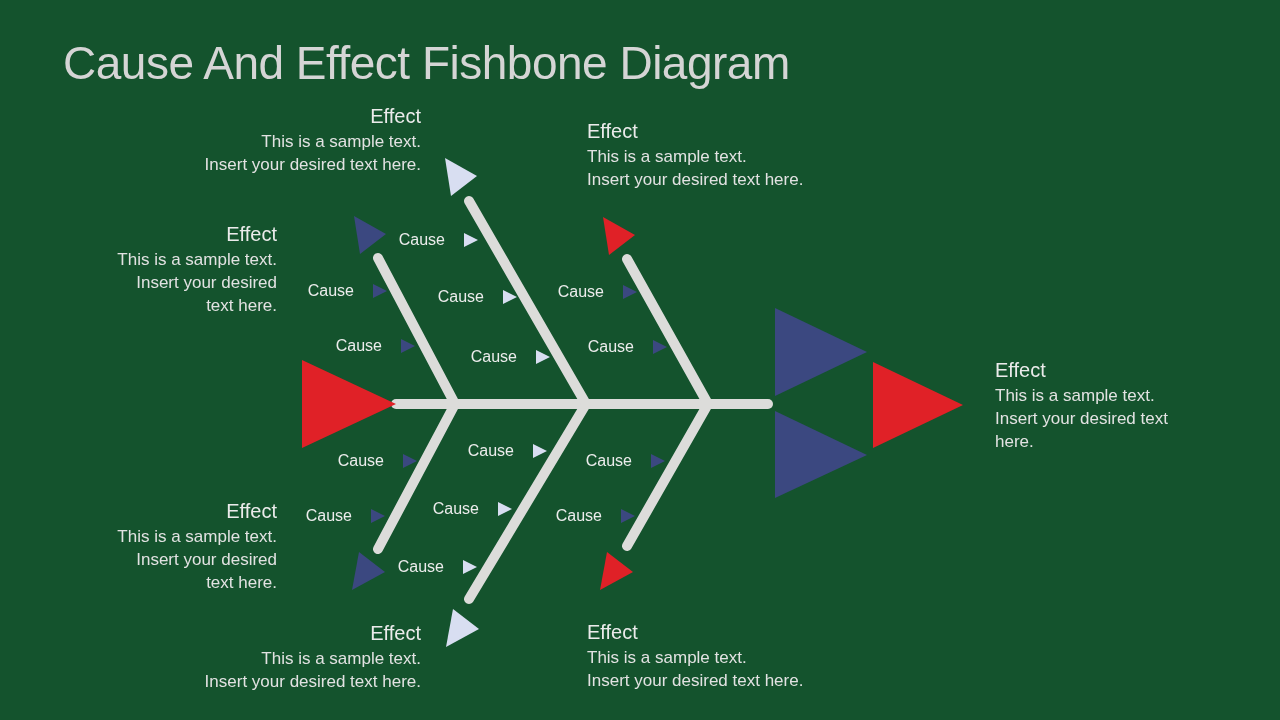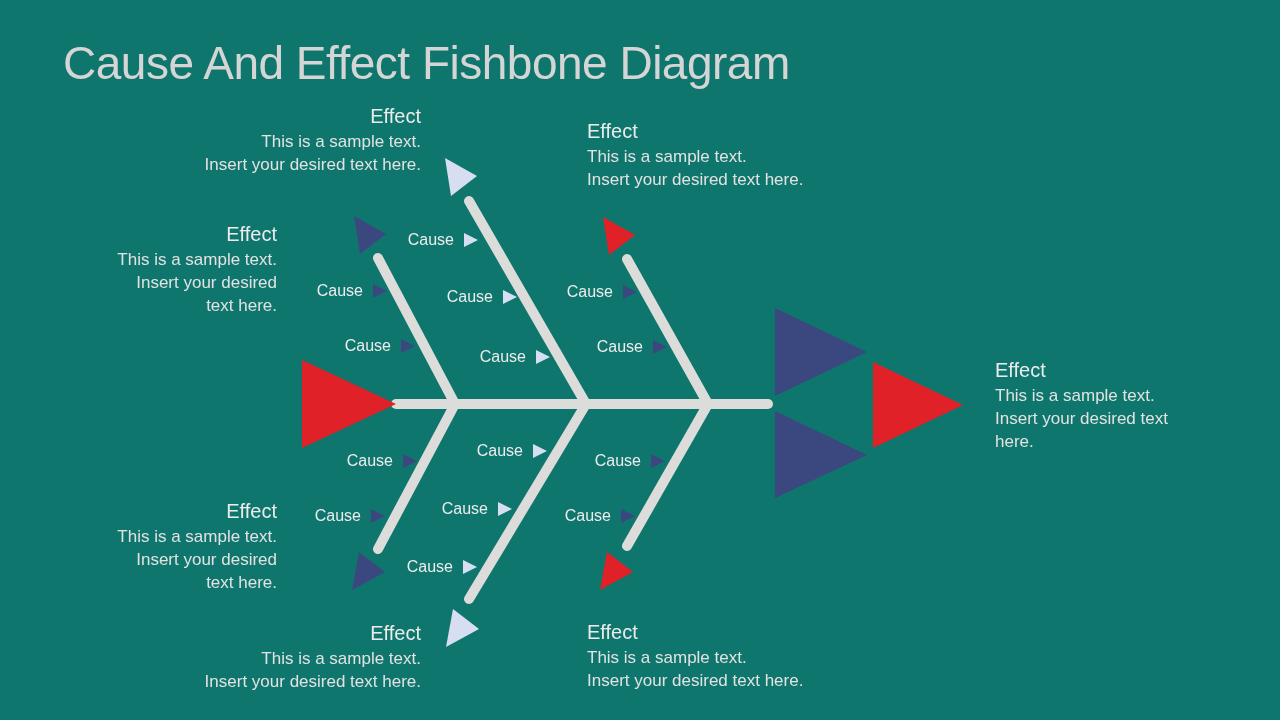--- a/index.html
+++ b/index.html
@@ -1,24 +1,24 @@
 <!DOCTYPE html>
 <html><head>
 <meta charset="utf-8">
 <style>
   html,body{margin:0;padding:0;background:#000;}
-  .slide{position:relative;width:1280px;height:720px;background:#0f766e;overflow:hidden;
+  .slide{position:relative;width:1280px;height:720px;background:#14532d;overflow:hidden;
          font-family:"Liberation Sans",sans-serif;}
   .title{position:absolute;left:63px;top:36px;font-size:46px;font-weight:300;
          color:#D5D5D5;letter-spacing:-0.5px;white-space:nowrap;}
   #fishbone-svg{position:absolute;left:0;top:0;}
   .effect{position:absolute;width:300px;color:#E2E2E2;}
   .effect .eh{font-size:20px;line-height:28px;color:#EBEBEB;}
   .effect .el{font-size:17px;line-height:23px;}
-  .cause{position:absolute;display:flex;align-items:center;gap:10px;height:24px;
+  .cause{position:absolute;display:flex;align-items:center;gap:19px;height:24px;
          justify-content:flex-end;}
   .cause .ct{font-size:16px;color:#ECECEC;white-space:nowrap;}
   .cause .tri{width:0;height:0;border-top:7px solid transparent;
               border-bottom:7px solid transparent;border-left:14px solid #fff;}
 </style>
 </head>
 <body>
 
 <div class="slide">
   <div class="title">Cause And Effect Fishbone Diagram</div>

